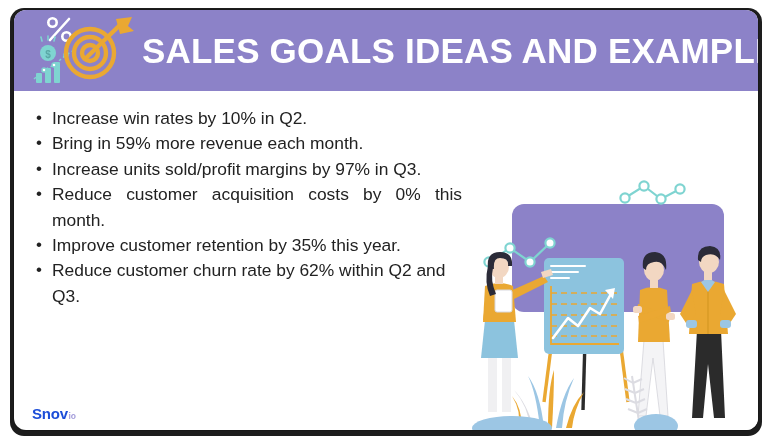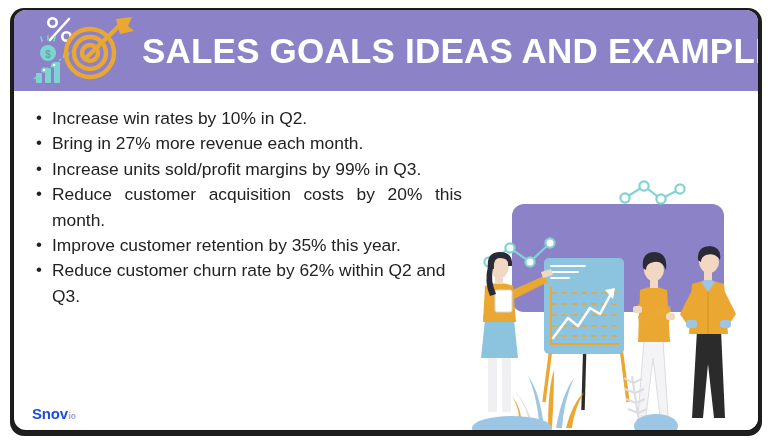--- a/index.html
+++ b/index.html
@@ -199,23 +199,23 @@
         </svg>
       </div>
 
       <div class="header-title">SALES GOALS IDEAS AND EXAMPLES</div>
     </div>
 
     <div class="body-area">
 
       <ul class="bullet-list">
         <li class="bullet-item">Increase win rates by 10% in Q2.</li>
-        <li class="bullet-item">Bring in 27% more revenue each month.</li>
-        <li class="bullet-item">Increase units sold/profit margins by 99% in Q3.</li>
-        <li class="bullet-item">Reduce customer acquisition costs by 20% this month.</li>
+        <li class="bullet-item">Bring in 59% more revenue each month.</li>
+        <li class="bullet-item">Increase units sold/profit margins by 97% in Q3.</li>
+        <li class="bullet-item">Reduce customer acquisition costs by 0% this month.</li>
         <li class="bullet-item">Improve customer retention by 35% this year.</li>
         <li class="bullet-item">Reduce customer churn rate by 62% within Q2 and Q3.</li>
       </ul>
 
       <div class="illustration">
         <svg width="306" height="250" viewBox="0 0 306 250" xmlns="http://www.w3.org/2000/svg">
           <defs>
             <clipPath id="clipAll">
                 <rect x="0" y="0" width="306" height="250"></rect>
               </clipPath>

